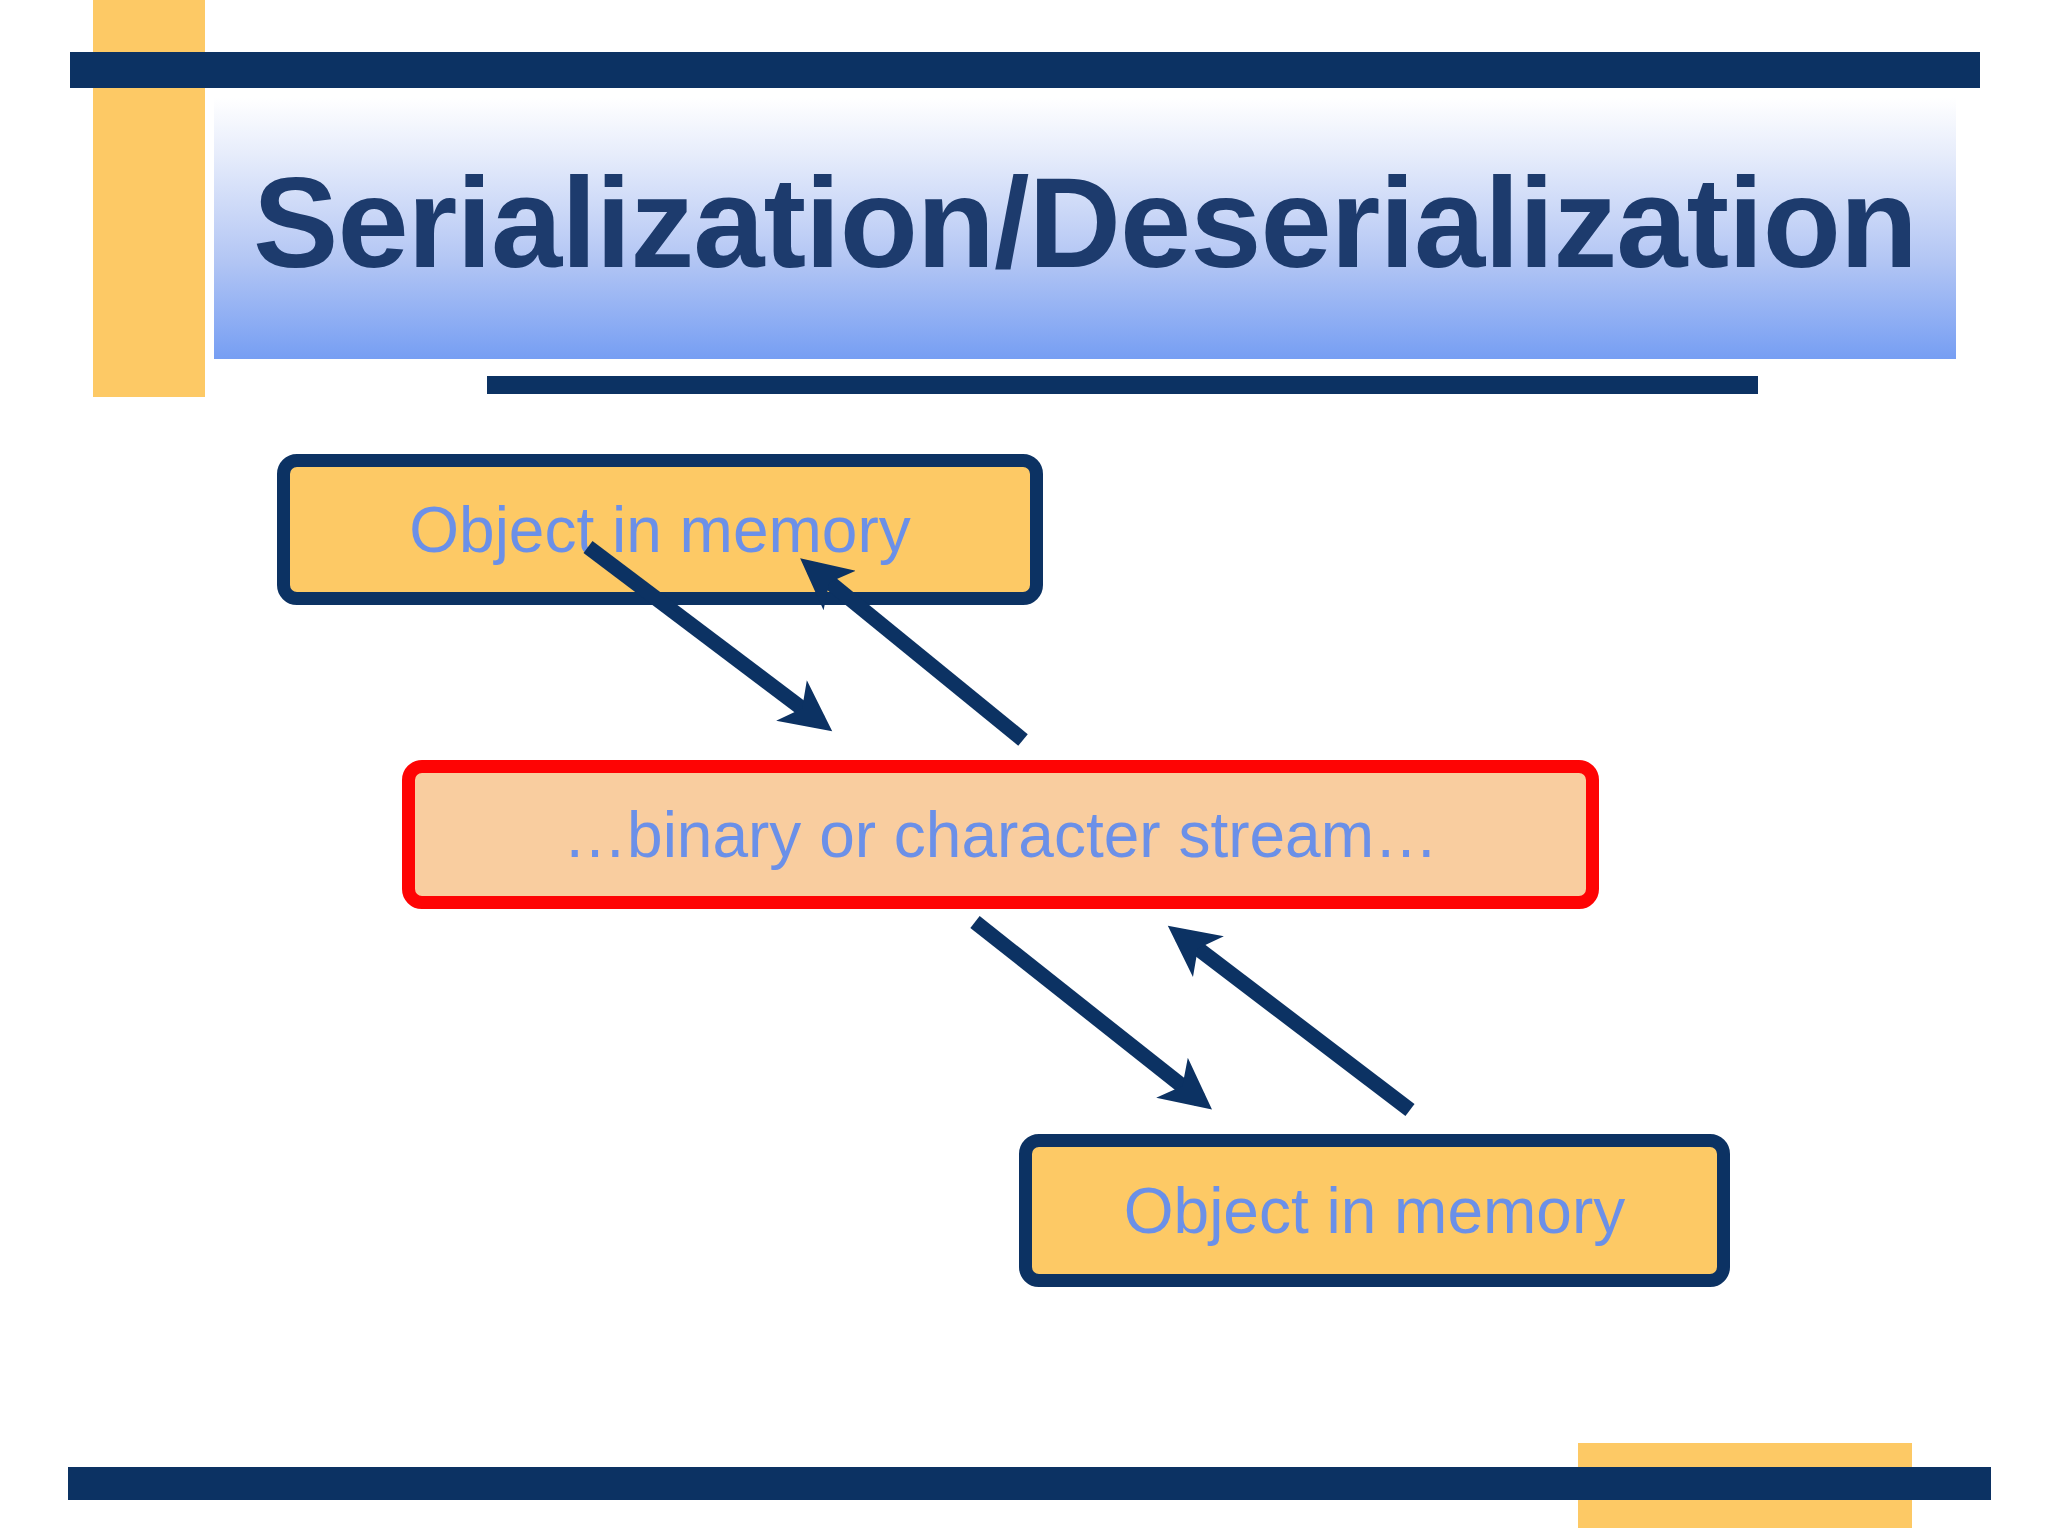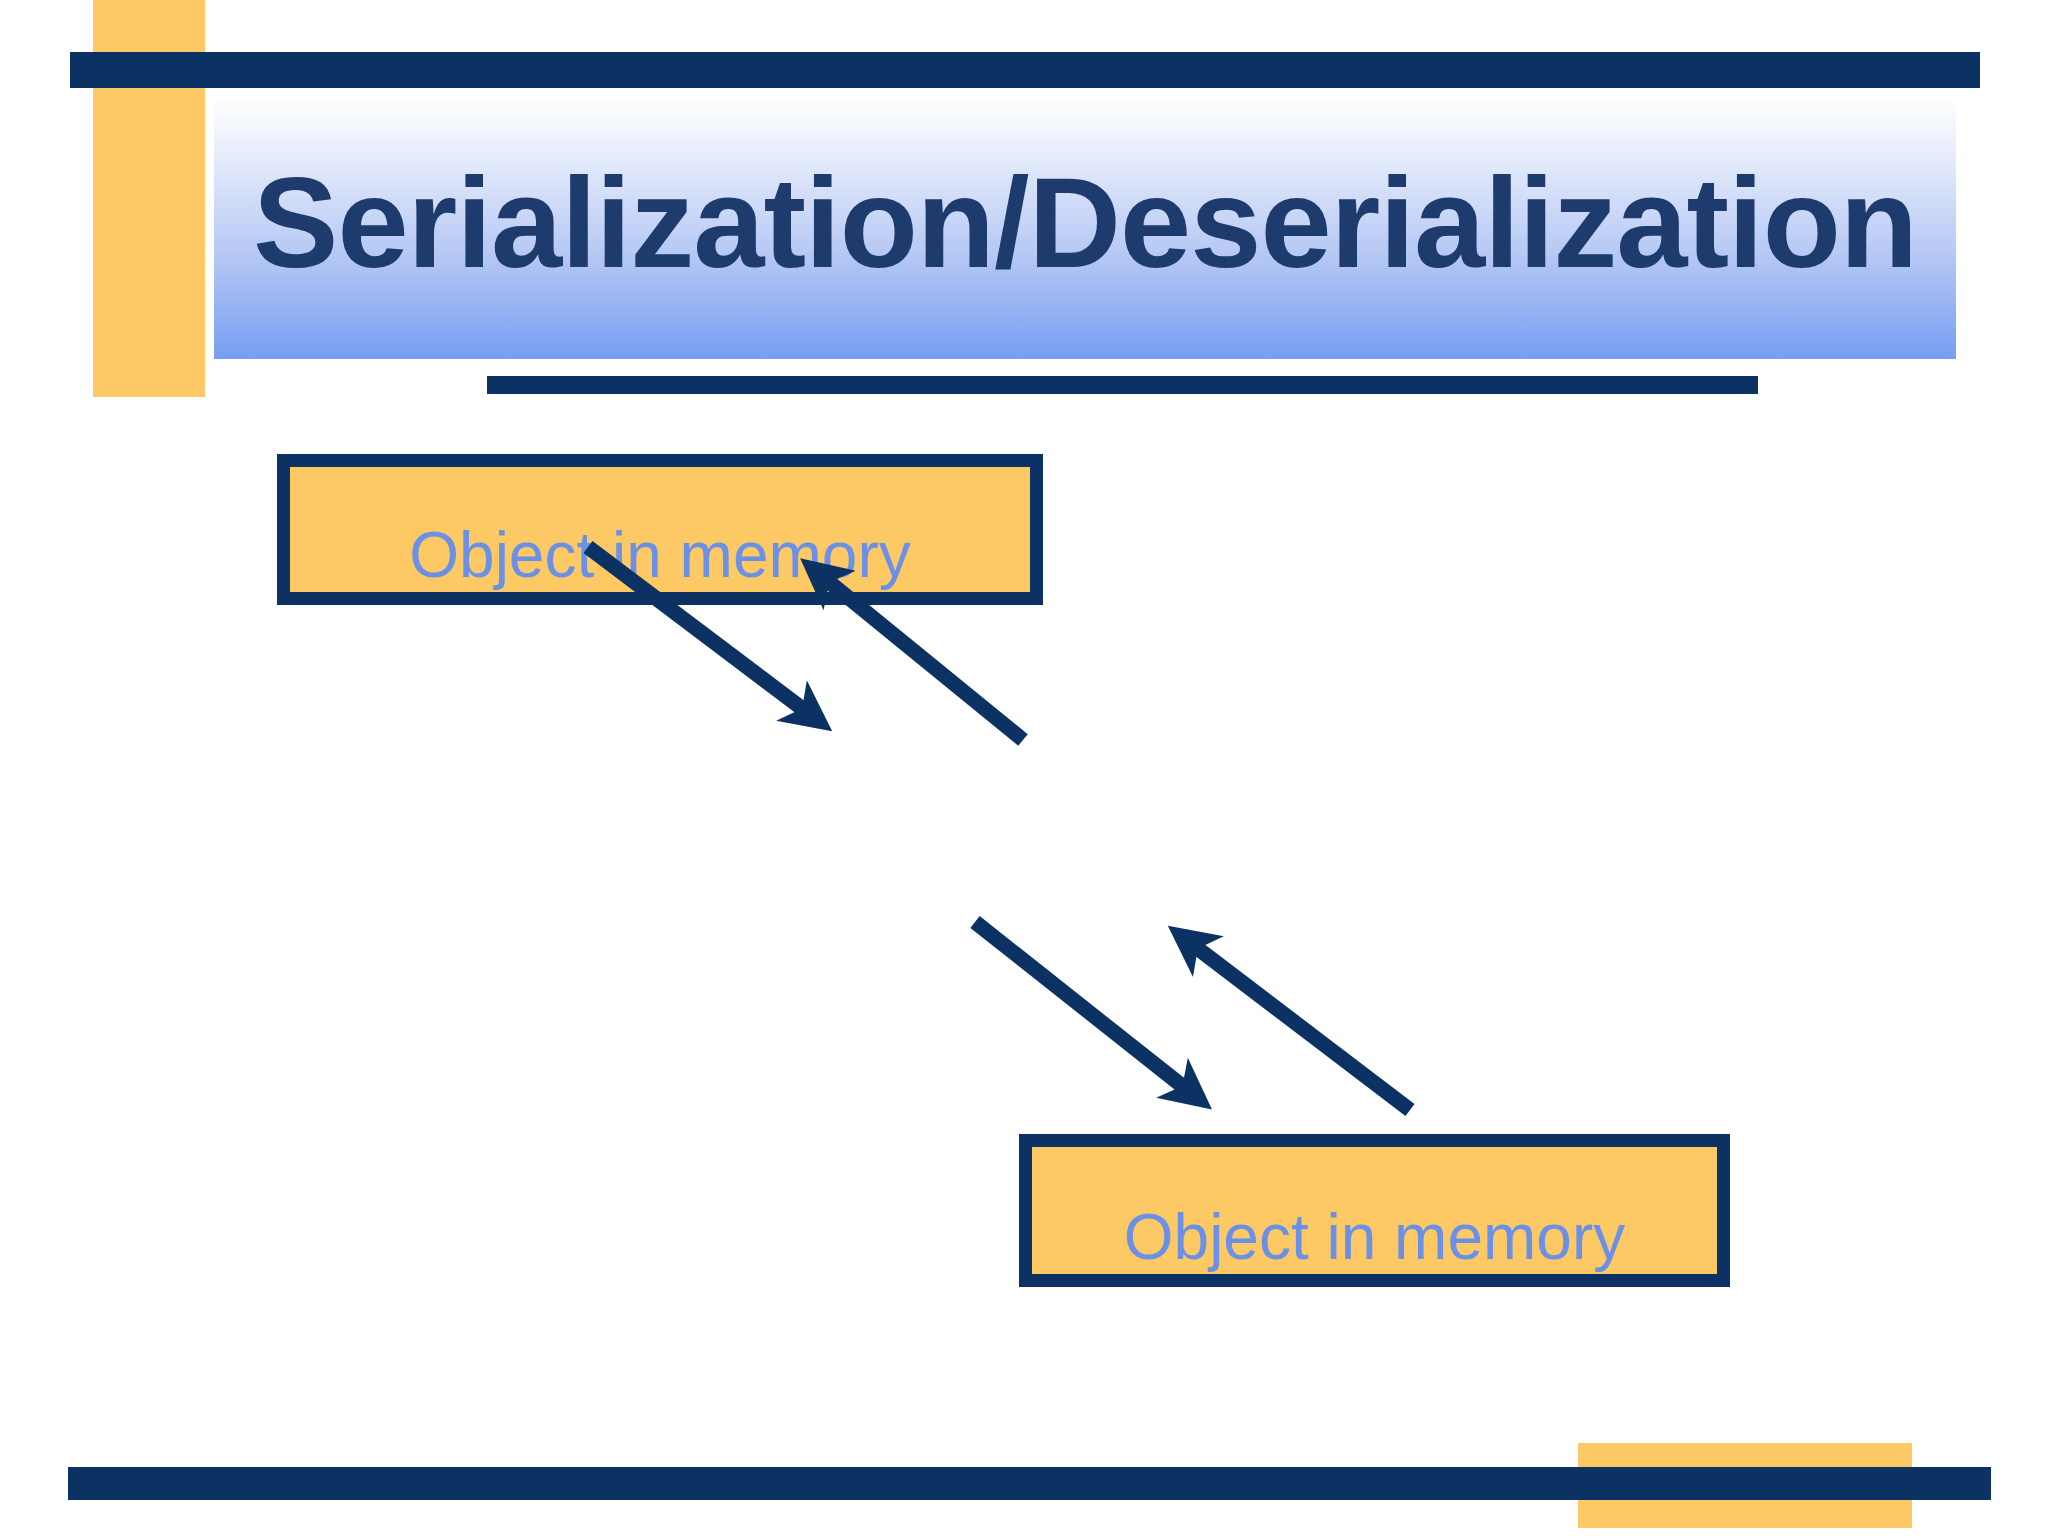--- a/index.html
+++ b/index.html
@@ -14,22 +14,22 @@
     left:214px;top:98px;width:1742px;height:261px;z-index:1;
     background:linear-gradient(180deg,var(--gradient_top) 0%,#e6ecfb 22%,#b3c6f4 62%,var(--gradient_bottom) 100%);
     display:flex;align-items:center;justify-content:center;
   }
   .title{
     font-size:128px;font-weight:bold;color:var(--title_navy);
     letter-spacing:-1px;white-space:nowrap;transform:translateY(-6px);
   }
   .underline{left:487px;top:376px;width:1271px;height:18px;z-index:2;}
   .node{
-    box-sizing:border-box;display:flex;align-items:flex-end;justify-content:center;
-    font-size:64px;color:var(--cornflower);z-index:3;white-space:nowrap;
+    box-sizing:border-box;display:flex;align-items:center;justify-content:center;
+    font-size:64px;color:var(--cornflower);z-index:3;white-space:nowrap;border-radius:20px;
   }
   .node-gold{background:var(--orange);border:13px solid var(--navy);}
   .node-peach{background:var(--peach);border:13px solid var(--red);}
   #node-top{left:277px;top:454px;width:766px;height:151px;}
   #node-stream{left:402px;top:760px;width:1197px;height:149px;}
   #node-bottom{left:1019px;top:1134px;width:711px;height:153px;}
   .arrows{position:absolute;left:0;top:0;width:2048px;height:1536px;z-index:5;pointer-events:none;}
   .arrows line{stroke:var(--navy);stroke-width:15;}
   .top-bar{left:70px;top:52px;width:1910px;height:36px;}
   .left-accent{left:93px;top:0;width:112px;height:397px;}
@@ -47,20 +47,23 @@
   <div class="abs banner">
     <div class="title">Serialization/Deserialization</div>
   </div>
 
   <div class="abs navy-bar underline"></div>
 
   <div class="abs node node-gold" id="node-top">
     <span>Object in memory</span>
   </div>
 
+  <div class="abs node node-peach" id="node-stream">
+    <span>…binary or character stream…</span>
+  </div>
 
   <div class="abs node node-gold" id="node-bottom">
     <span>Object in memory</span>
   </div>
 
   <svg class="arrows" viewBox="0 0 2048 1536">
     <defs>
       <marker id="head" viewBox="0 0 10 10" refX="7" refY="5" markerWidth="4" markerHeight="3.4" orient="auto">
         <path d="M0,0 L10,5 L0,10 L2.6,5 z" fill="var(--navy)"></path>
       </marker>

